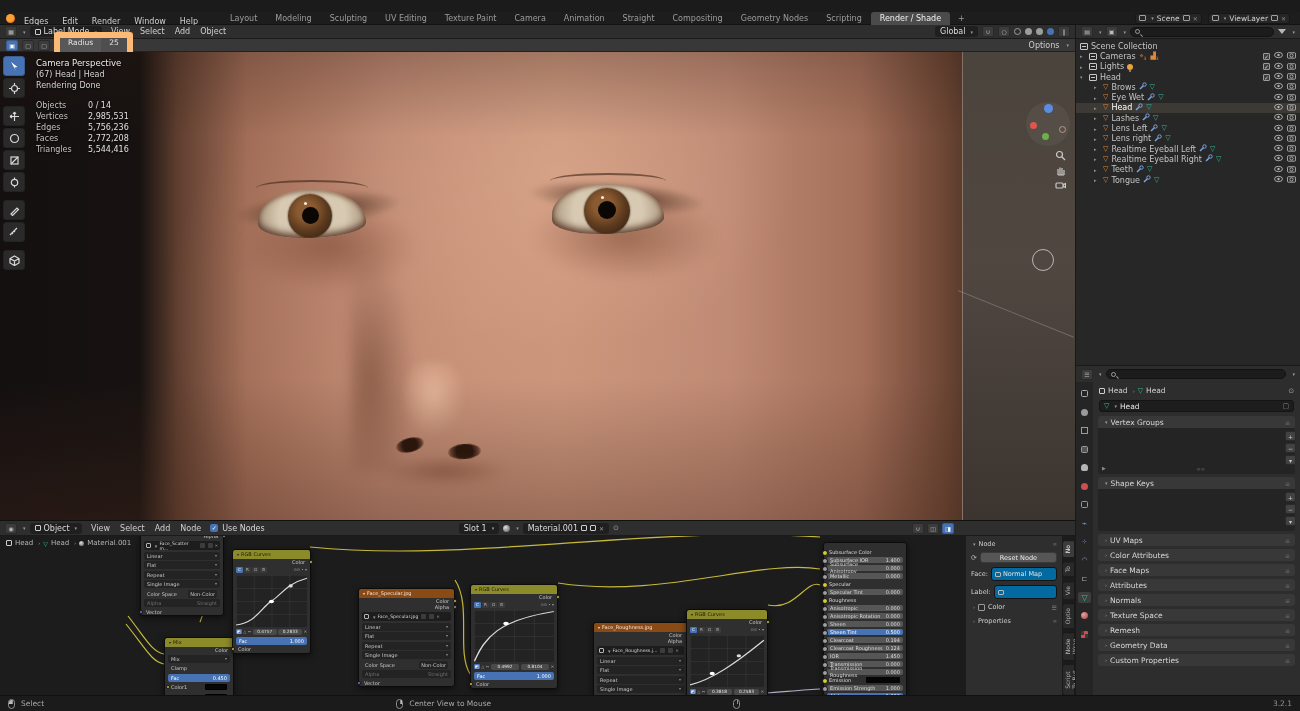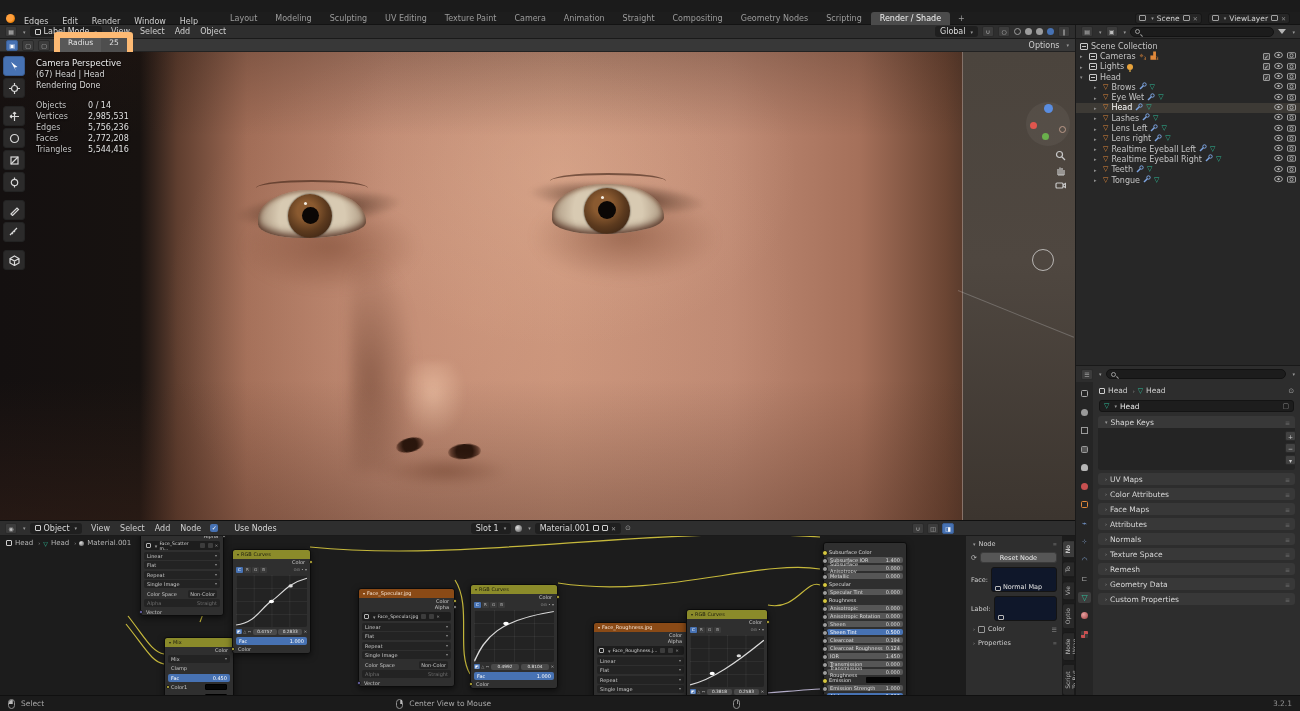--- a/index.html
+++ b/index.html
@@ -114,21 +114,21 @@
   .ph.closed{border-radius:3px;margin-bottom:1px}
   .ph .grip{margin-left:auto;color:#6f6f6f;font-size:6px}
   .plist{background:#242424;border-radius:0 0 3px 3px;height:46px;position:relative}
   .plist .mark{position:absolute;left:4px;bottom:3px;font-size:5px;color:#8a8a8a}
   .plist .grip2{position:absolute;left:50%;bottom:2px;color:#5a5a5a;font-size:5px}
   .sidebtns{position:absolute;right:-1px;top:3px;display:flex;flex-direction:column;gap:2px}
   .sbtn{width:11px;height:10px;background:#424242;border:1px solid #2a2a2a;border-radius:2px;font-size:6px;color:#ccc;display:flex;align-items:center;justify-content:center}
   
   #shader{left:0;top:520px;width:1075px;height:175px;background:#1c1c1c;border-top:1px solid #101010}
   #shhdr{position:absolute;left:0;top:0;width:1075px;height:15px;z-index:30}
-  .usenodes{display:flex;align-items:flex-start;gap:16px;font-size:8px;color:#d8d8d8}
+  .usenodes{display:flex;align-items:flex-start;gap:4px;font-size:8px;color:#d8d8d8}
   .ckbox{width:8px;height:8px;background:#4772b3;border-radius:2px;color:#fff;font-size:6px;line-height:8px;text-align:center}
   #shcanvas{position:absolute;left:0;top:15px;right:0;bottom:0;overflow:hidden;background:#1c1c1c}
   #wires{position:absolute;left:0;top:-15px;width:1075px;height:175px;pointer-events:none}
   .crumb{position:absolute;left:6px;top:3px;display:flex;gap:3px;align-items:center;font-size:7px;color:#b5b5b5;z-index:5}
   .node{position:absolute;background:#2f2f2f;border:1px solid #0c0c0c;border-radius:3px;box-shadow:0 2px 6px rgba(0,0,0,.55);z-index:10}
   .nhd{height:8.5px;display:flex;align-items:center;gap:2px;padding:0 4px;font-size:5px;color:#efefdc;border-radius:2.5px 2.5px 0 0}
   .nhd .hc{font-size:4px}
   .nhd.oh{background:#8b8b2a;color:#1e1e10}
   .nhd.rh{background:#8a4a16;color:#f5e3d2}
   .nrow{height:8px;margin:1.5px 3px;background:#232323;border-radius:2px;font-size:5px;line-height:8px;display:flex;justify-content:space-between;align-items:center;padding:0 3px;color:#c5c5c5;position:relative}
@@ -161,21 +161,21 @@
   .pr-row.l,.pr-row.n,.pr-row.c{background:none;padding-left:2px}
   .pr-row.l::before,.pr-row.c::before{background:#d8c93f}
   .pr-row .sw{display:none}
   .pr-row.c .sw{display:block;width:34px;height:5.5px;background:#050505;border-radius:1px}
   
   #npanel{position:absolute;left:965px;top:0;width:97px;height:160px;background:#2e2e2e;border-left:1px solid #1c1c1c;z-index:20;font-size:6.5px;color:#cfcfcf}
   .np-h{display:flex;align-items:center;gap:3px;padding:4px 5px 2px 5px}
   .np-h .grip{margin-left:auto;color:#6f6f6f;font-size:5px}
   .np-row{display:flex;align-items:center;gap:3px;padding:2px 5px}
   .resetbtn{flex:1;background:#565656;border:1px solid #3a3a3a;border-radius:3px;height:11px;text-align:center;line-height:10px;font-size:6.5px;color:#ececec}
-  .np-input{flex:1;background:#0f172a;border:1px solid #141414;border-radius:3px;height:25px;display:flex;align-items:flex-end;gap:2px;padding:0 3px;color:#e2e2e2}
+  .np-input{flex:1;background:#0369a1;border:1px solid #141414;border-radius:3px;height:14px;display:flex;align-items:center;gap:2px;padding:0 3px;color:#e2e2e2}
   .nodeic{width:6px;height:5px;border:1px solid #b9b9b9;border-radius:1px}
   .sidetabs{position:absolute;right:0;top:0;width:13px;height:160px;display:flex;flex-direction:column;gap:3px;padding-top:4px;z-index:25}
   .stab{writing-mode:vertical-rl;transform:rotate(180deg);background:#292929;border:1px solid #1a1a1a;border-radius:0 3px 3px 0;color:#b5b5b5;font-size:6px;padding:4px 1px;text-align:center}
   .stab.active{background:#3c3c3c;color:#e8e8e8}
   
   #statusbar{left:0;top:695px;width:1300px;height:16px;background:#1b1b1b;border-top:1px solid #101010;display:flex;align-items:center;padding:0 8px;gap:6px;font-size:7.5px;color:#a8a8a8}
   .mouseic{width:7px;height:10px;border:1px solid #909090;border-radius:3.5px;position:relative}
   .mouseic::after{content:'';position:absolute;left:3px;top:0;width:1px;height:4px;background:#909090}
   .mouseic.l::before{content:'';position:absolute;left:0;top:0;width:3px;height:4px;background:#bdbdbd;border-radius:3px 0 0 0}
   .mouseic.m::before{content:'';position:absolute;left:2.5px;top:0;width:2px;height:4.5px;background:#bdbdbd}
@@ -742,20 +742,36 @@
       </div>
       <div class="pname">
         <span style="color:#2fbf9a;font-size:7px">▽</span>
         <span class="chev">▾</span>
         <span>Head</span>
         <span style="margin-left:auto;color:#8a8a8a;font-size:7px">▢</span>
       </div>
       <div class="panel">
         <div class="ph">
           <span class="chev">▾</span>
+          <span>Vertex Groups</span>
+          <span class="grip">≡</span>
+        </div>
+        <div class="plist">
+          <span class="mark">▶</span>
+          <span class="grip2">≡≡</span>
+          <span class="sidebtns">
+            <span class="sbtn">+</span>
+            <span class="sbtn">−</span>
+            <span class="sbtn">▾</span>
+          </span>
+        </div>
+      </div>
+      <div class="panel">
+        <div class="ph">
+          <span class="chev">▾</span>
           <span>Shape Keys</span>
           <span class="grip">≡</span>
         </div>
         <div class="plist" style="height:42px">
           <span class="sidebtns">
             <span class="sbtn">+</span>
             <span class="sbtn">−</span>
             <span class="sbtn">▾</span>
           </span>
         </div>

